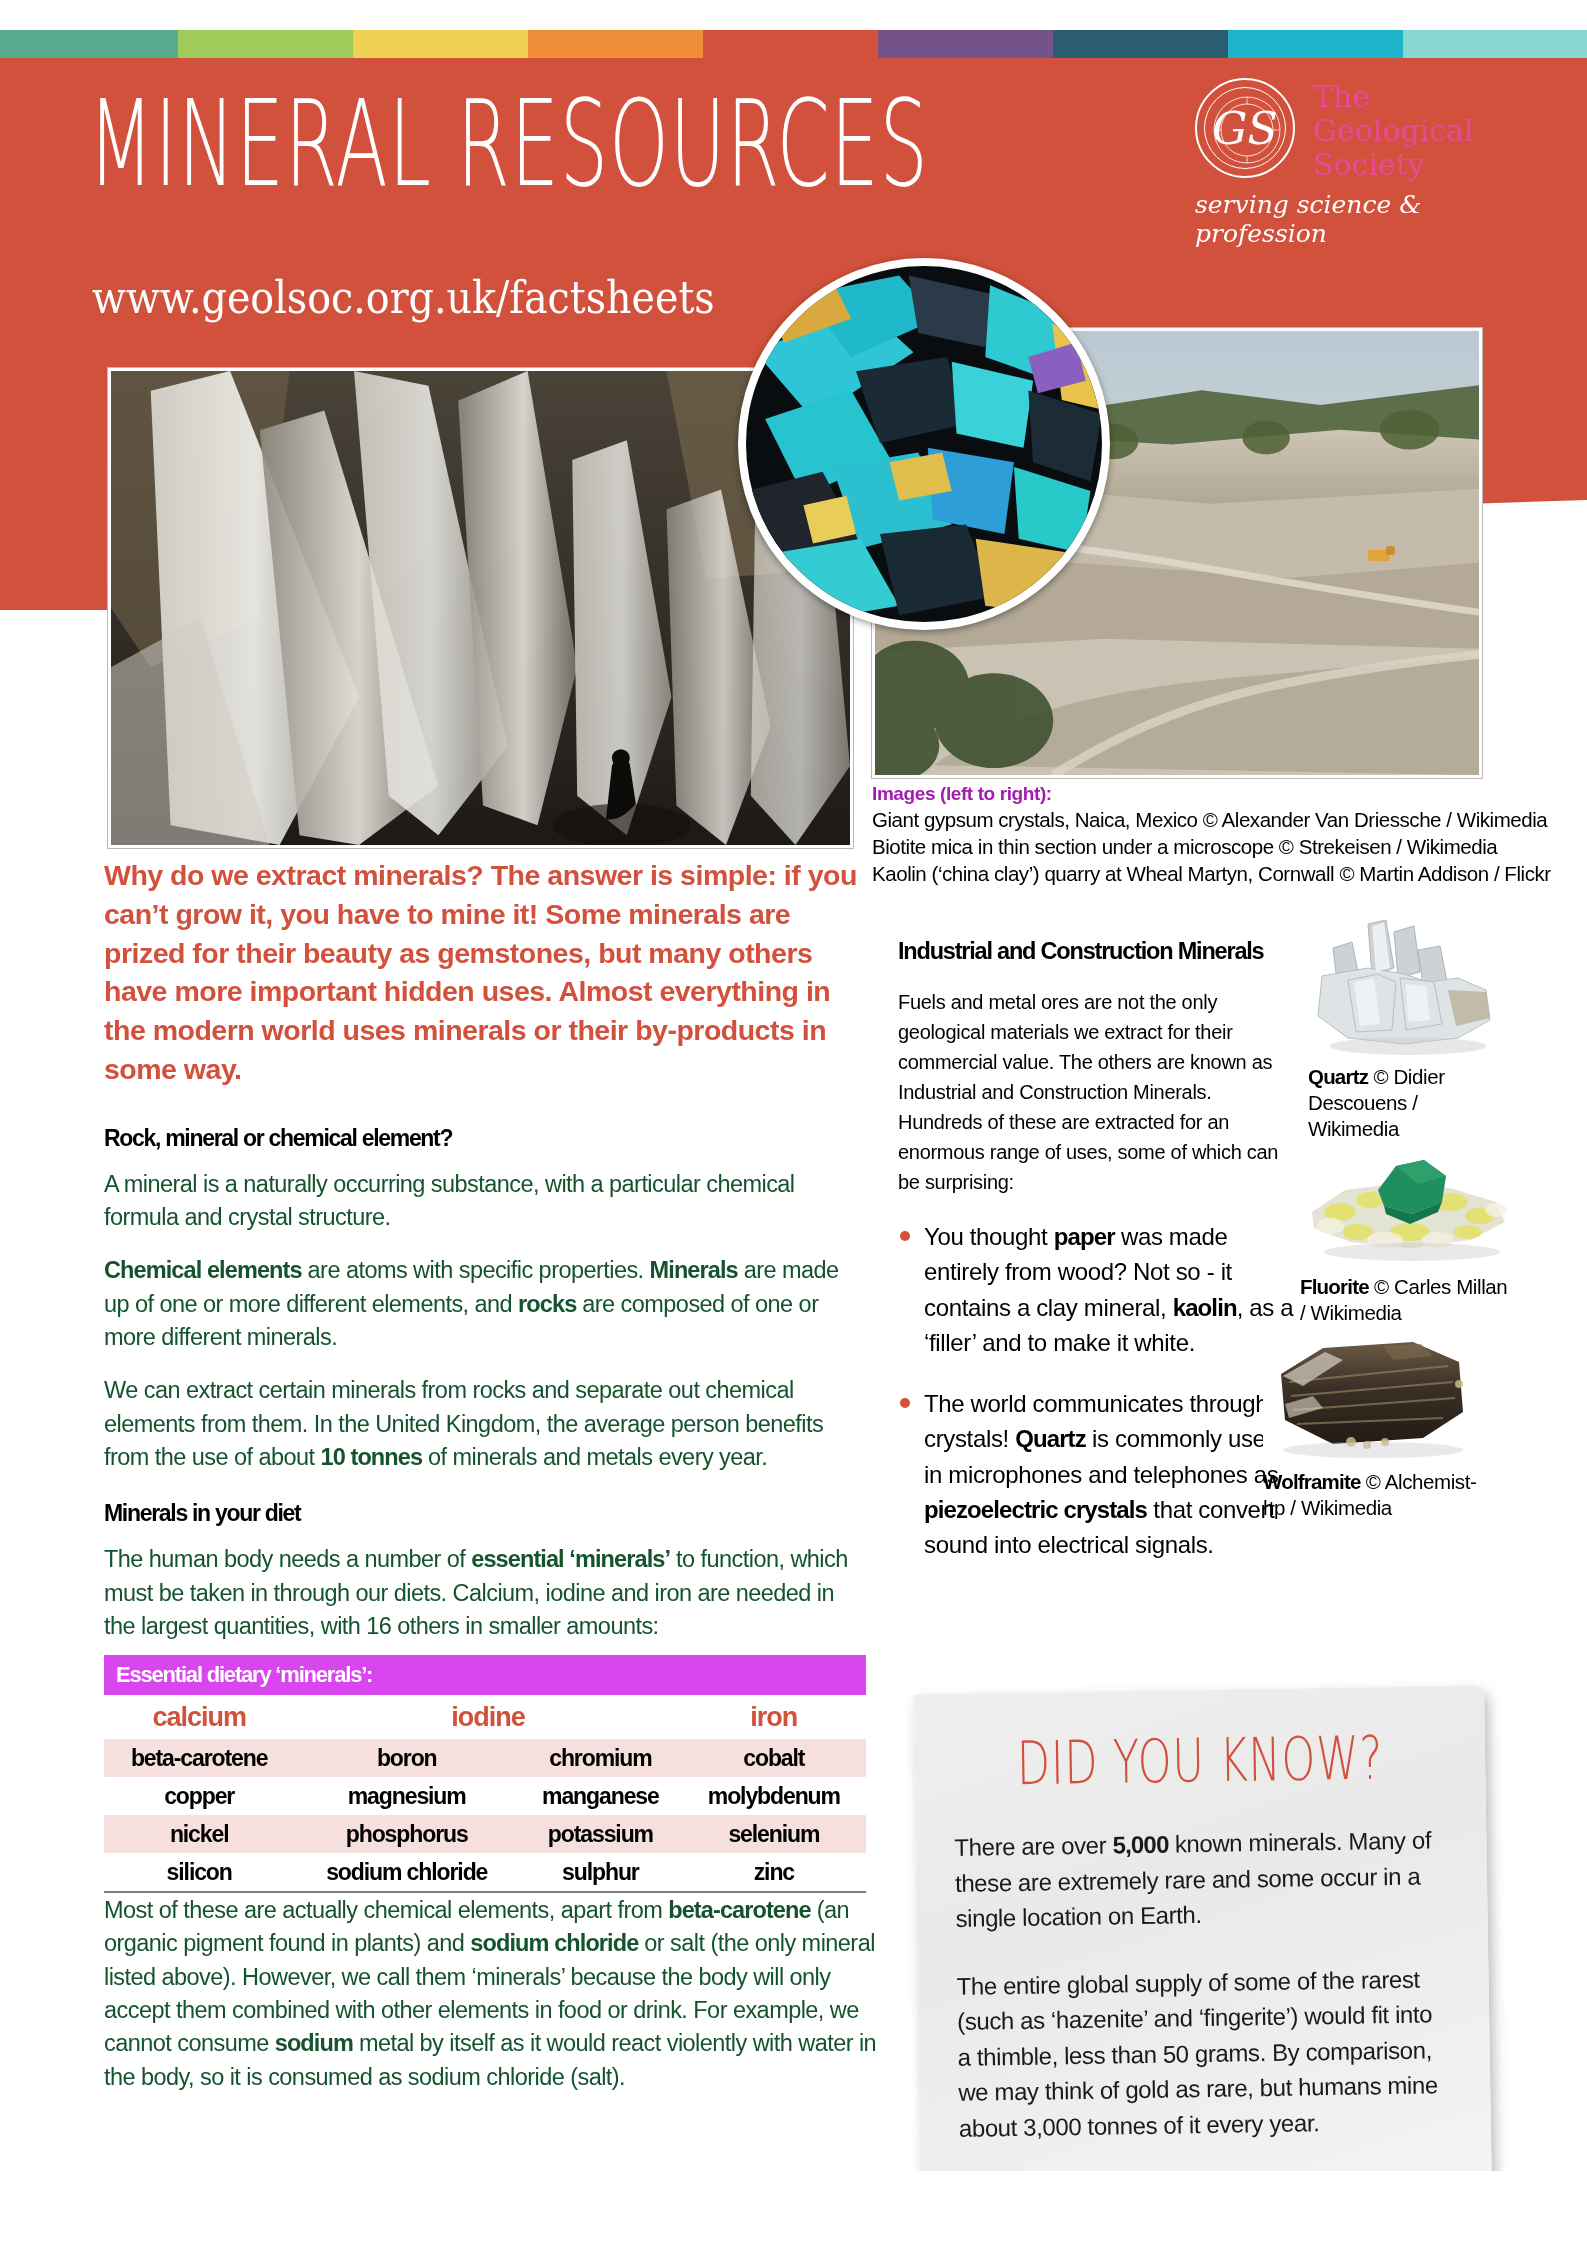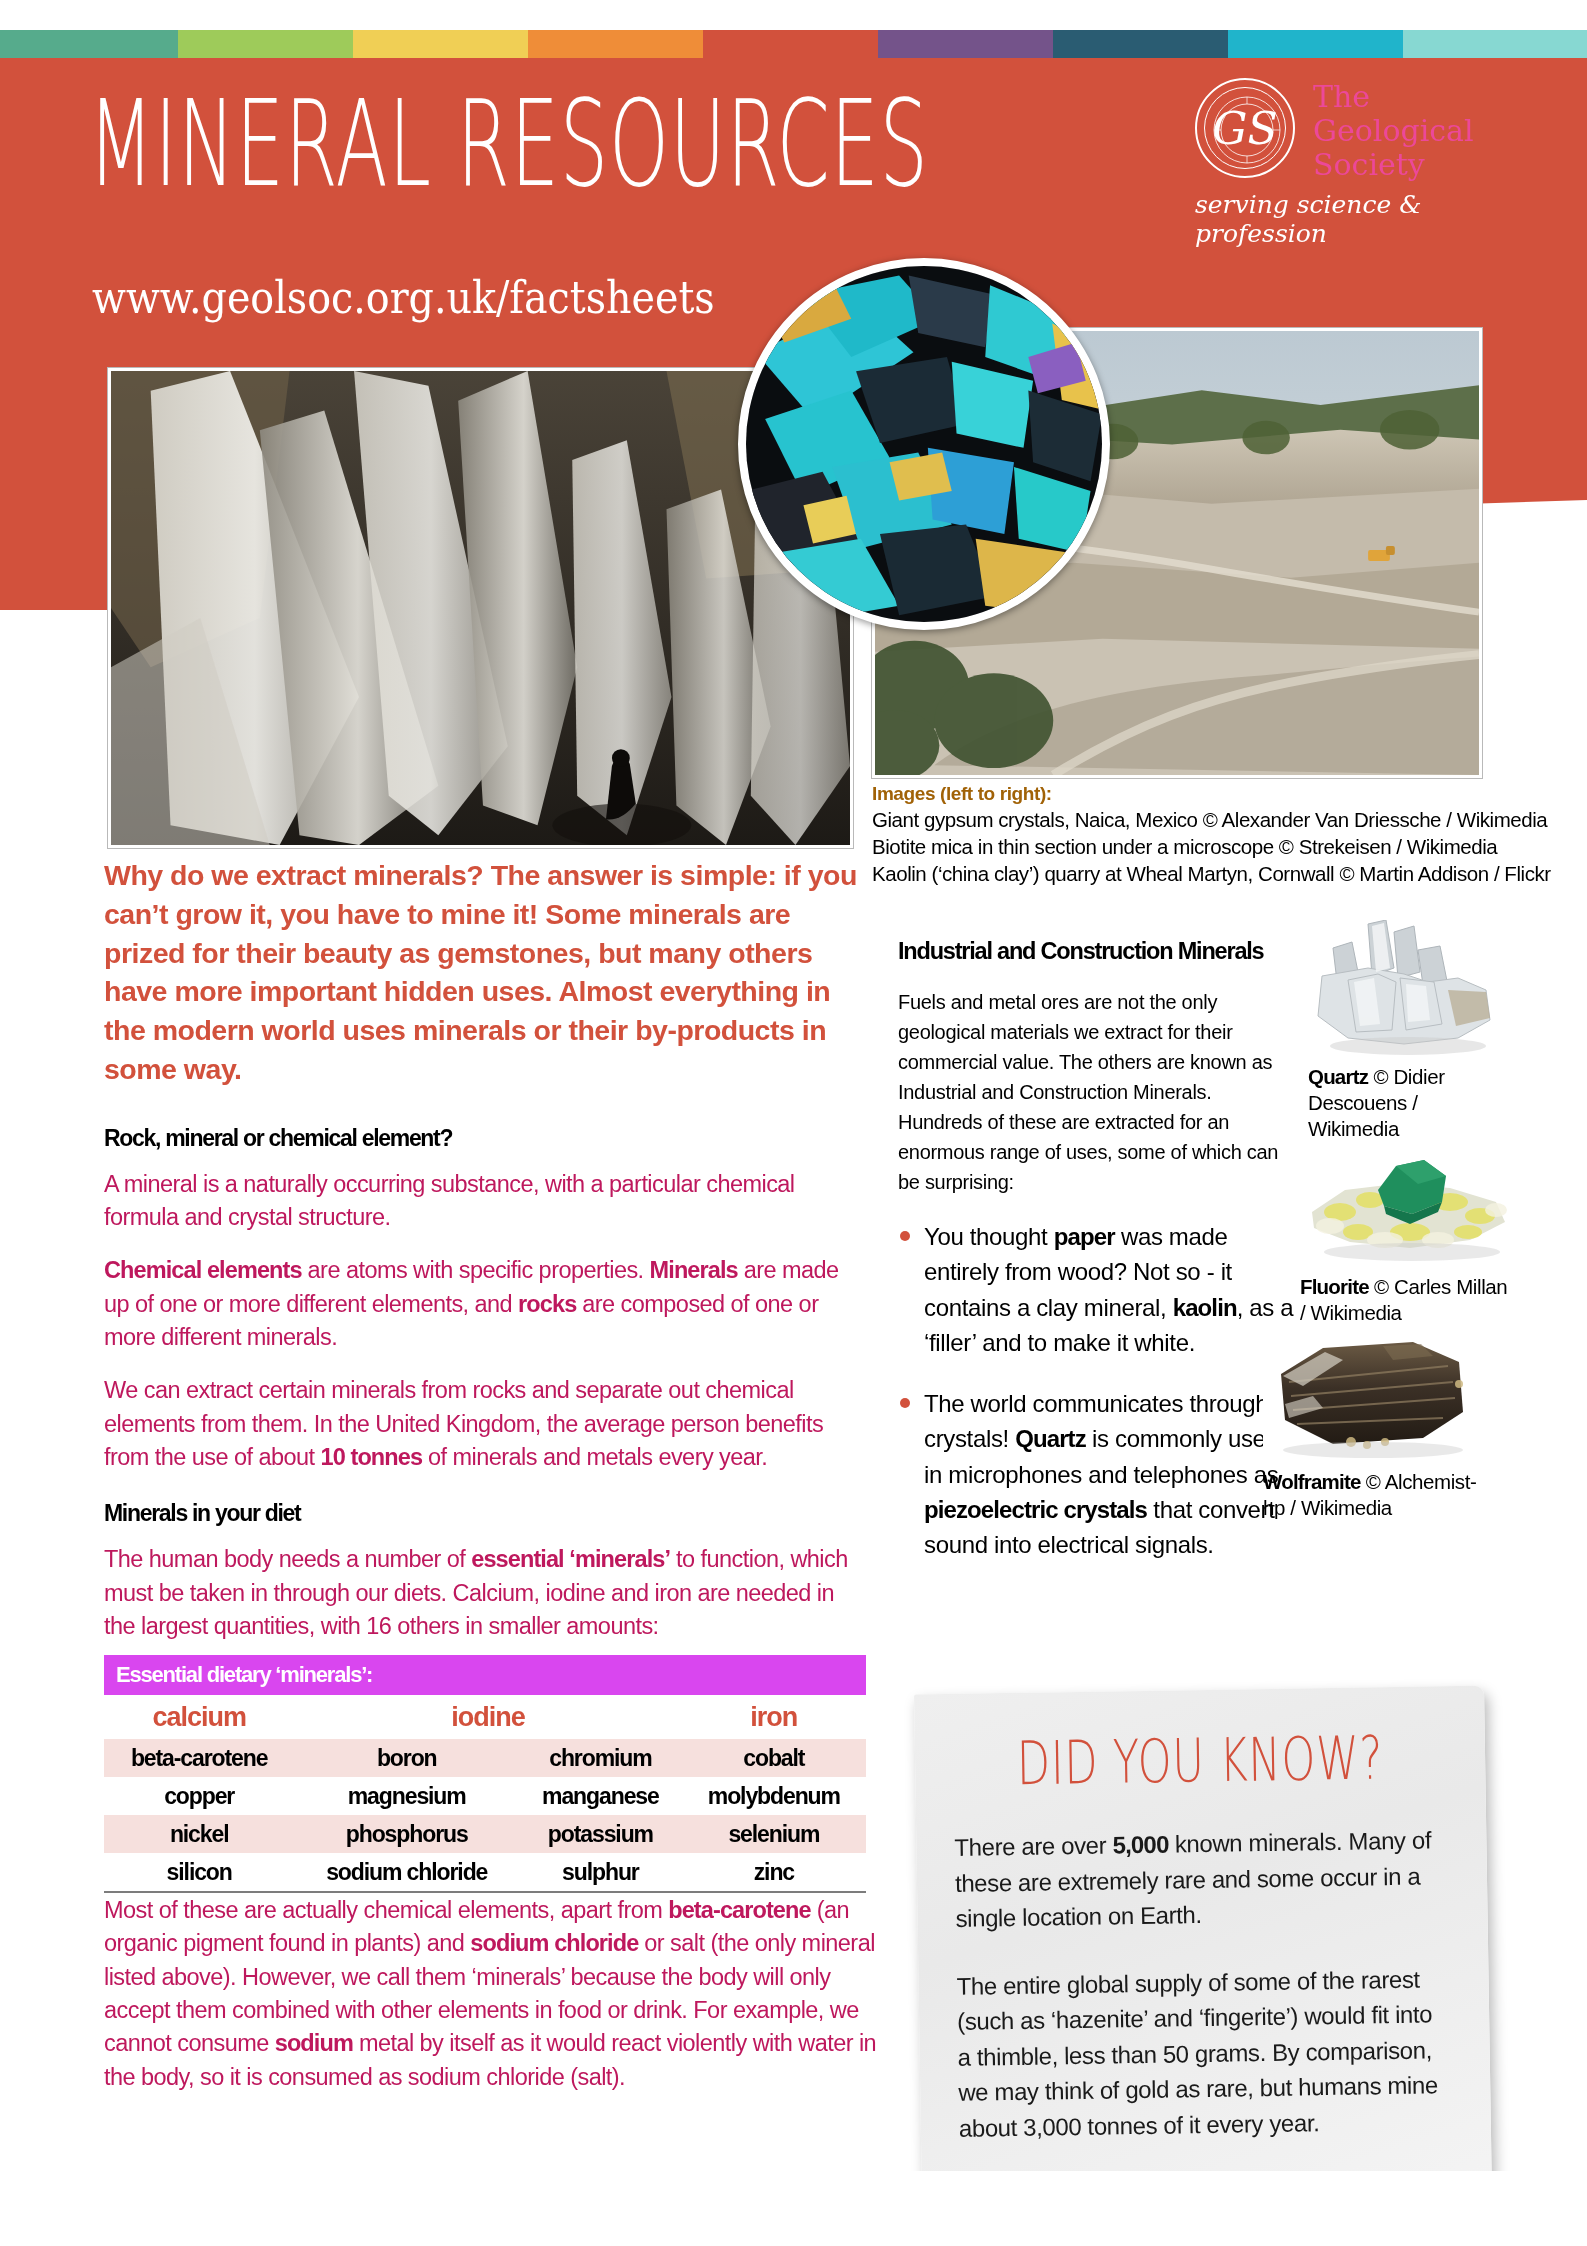--- a/index.html
+++ b/index.html
@@ -147,21 +147,21 @@
     width: 372px; height: 372px;
     border-radius: 50%;
     border: 8px solid #ffffff;
     box-shadow: 0 2px 7px rgba(0,0,0,.4);
     z-index: 4;
   }
 
   .cap-head {
     position: absolute;
     top: 783px; left: 872px;
-    font-size: 19px; font-weight: bold; color: #a16207;
+    font-size: 19px; font-weight: bold; color: #a21caf;
     letter-spacing: -0.4px;
   }
   .cap-lines {
     position: absolute;
     top: 806px; left: 872px;
     font-size: 20.5px; color: #000;
     line-height: 1.32;
     letter-spacing: -0.45px;
     width: 700px;
   }
@@ -182,21 +182,21 @@
   }
   h3.sub {
     font-size: 23px;
     font-weight: bold;
     color: #000;
     letter-spacing: -1.3px;
     margin: 26px 0 16px 0;
   }
   p.body {
     font-size: 23.5px;
-    color: #be185d;
+    color: #14532d;
     line-height: 1.42;
     letter-spacing: -0.55px;
     margin-bottom: 20px;
   }
   p.body b { font-weight: bold; letter-spacing: -0.9px; }
 
   
   .mtable {
     position: absolute;
     top: 1655px; left: 104px;

